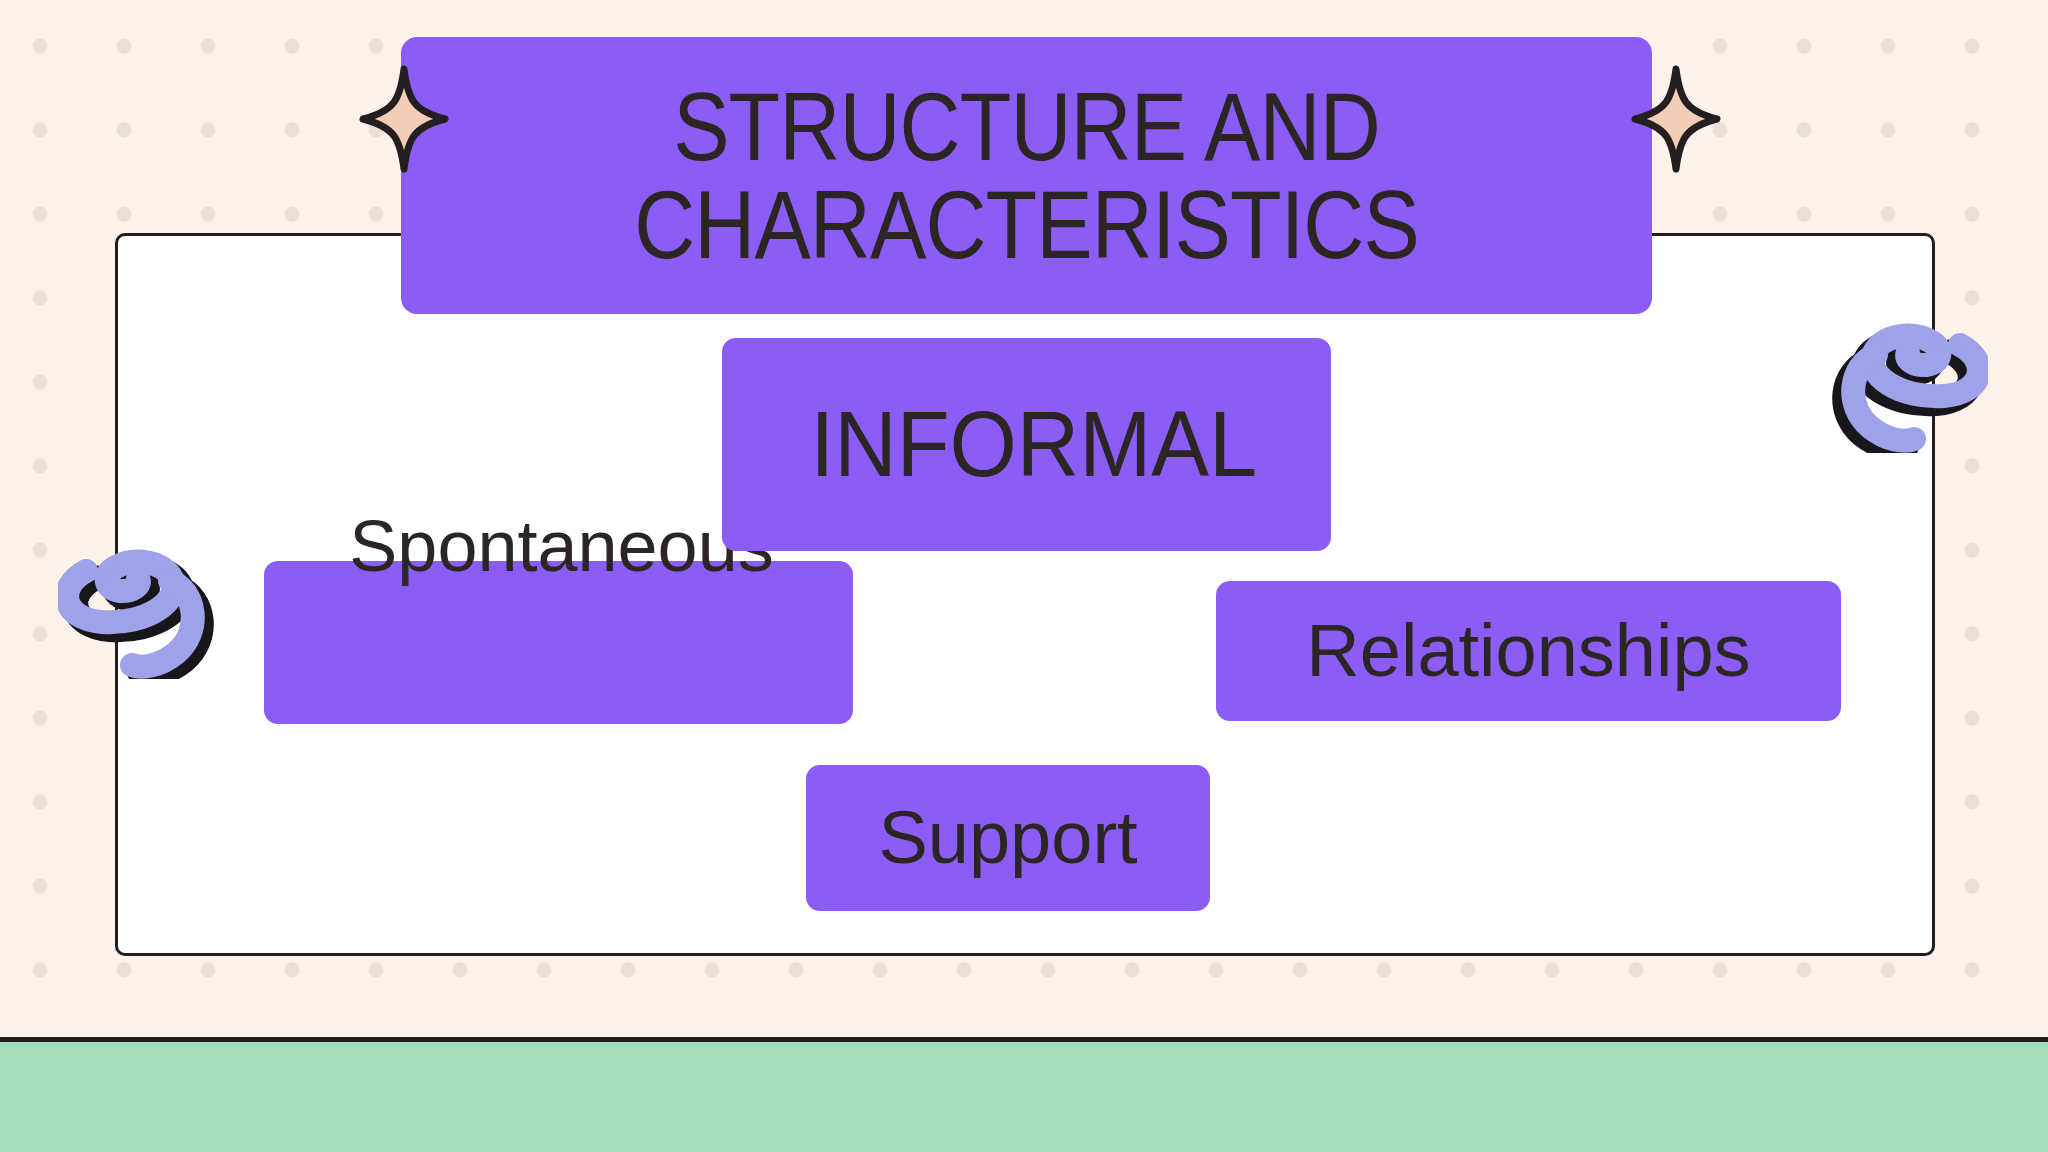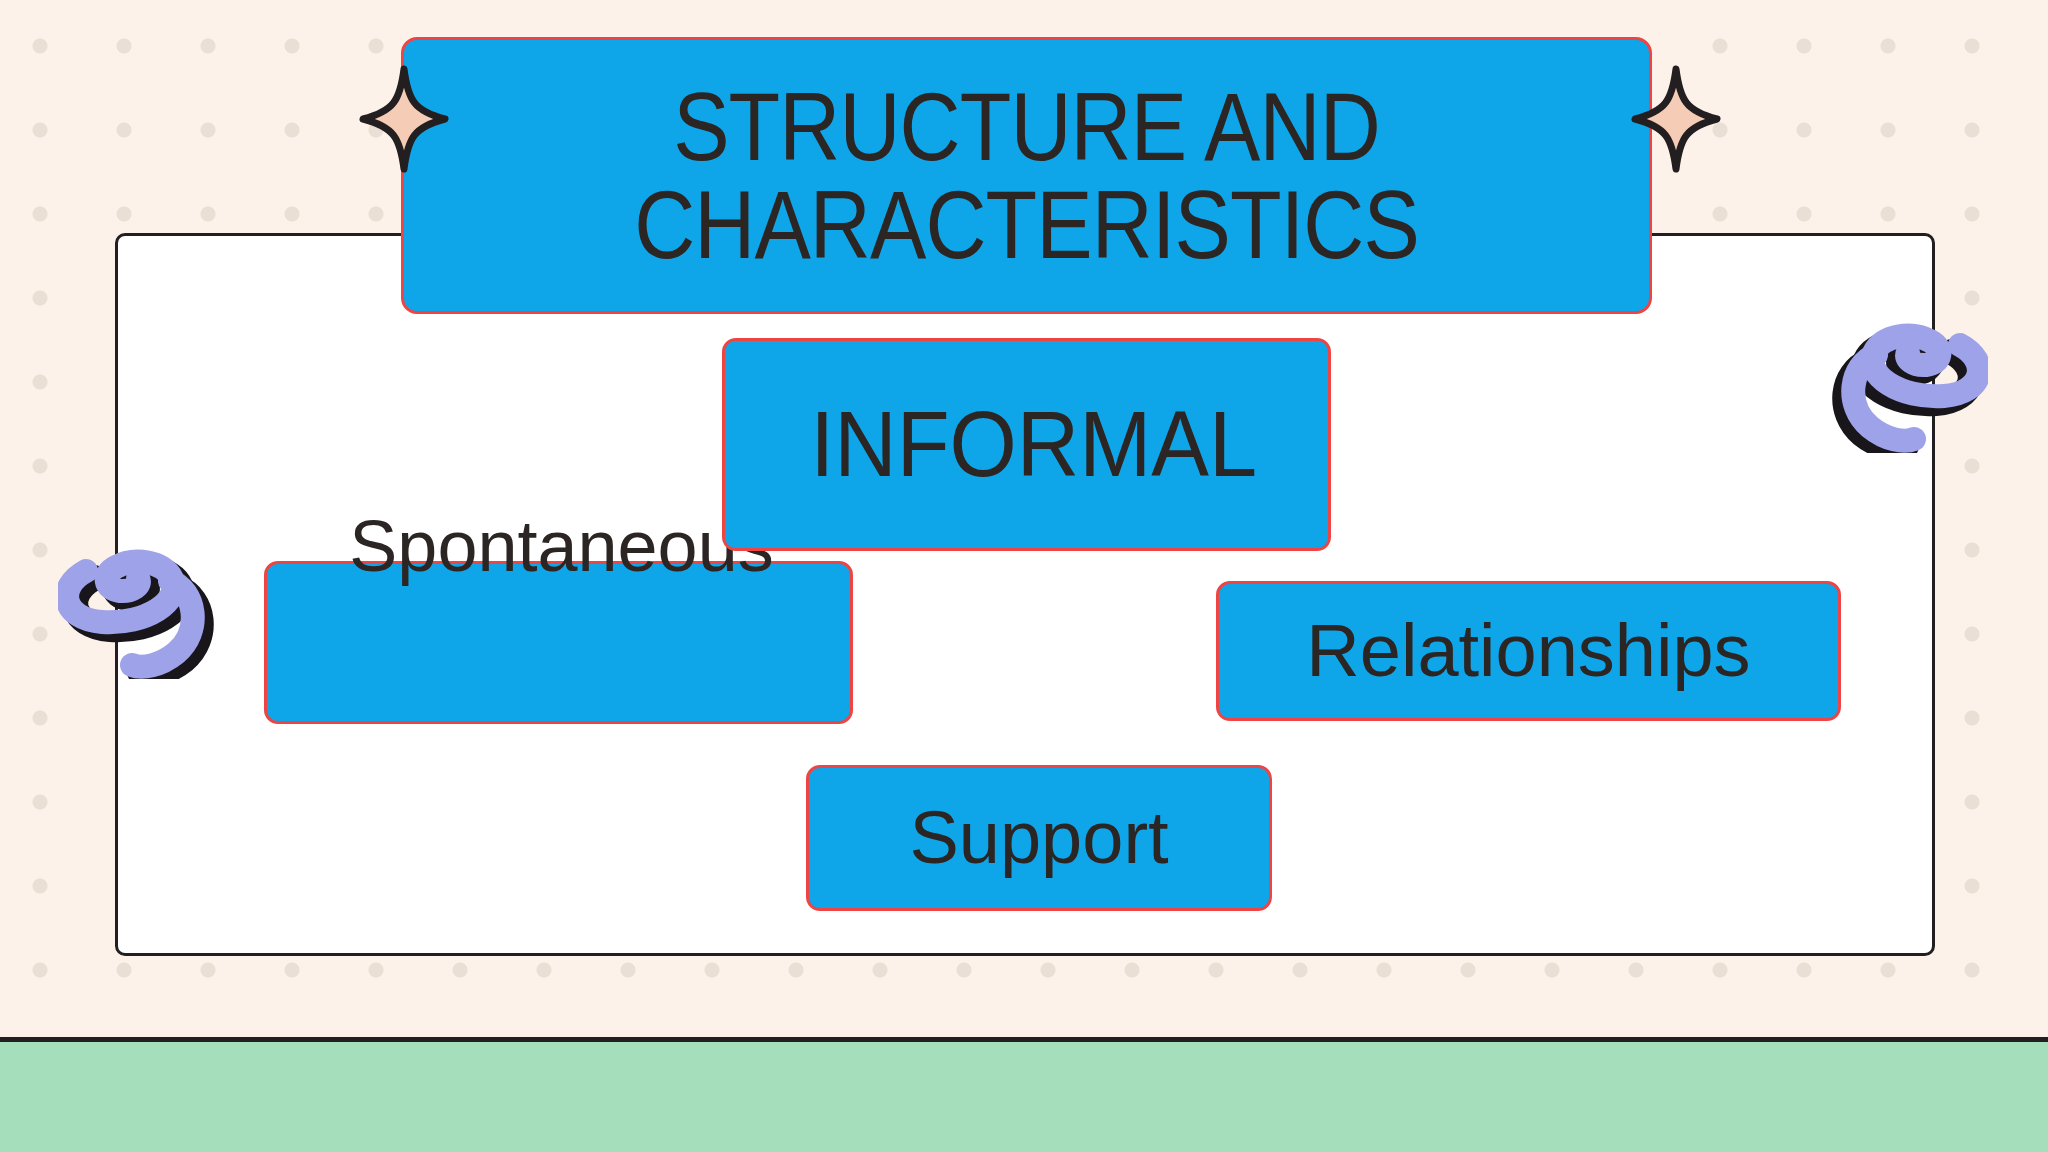--- a/index.html
+++ b/index.html
@@ -49,22 +49,22 @@
     height: 723px;
     background: #FFFFFF;
     border: 3px solid #231F20;
     border-radius: 10px;
     box-sizing: border-box;
   }
 
   
   .ybox {
     position: absolute;
-    background: #0ea5e9;
-    border: 3px solid #ef4444;
+    background: #8b5cf6;
+    border: 3px solid #8b5cf6;
     border-radius: 14px;
     box-sizing: border-box;
     color: #2B2523;
     display: flex;
     align-items: center;
     justify-content: center;
     text-align: center;
     line-height: 1.05;
   }
 
@@ -131,21 +131,21 @@
     width: 625px;
     height: 140px;
     font-size: 74px;
     z-index: 4;
   }
 
   
   .sup-box {
     left: 806px;
     top: 765px;
-    width: 466px;
+    width: 404px;
     height: 146px;
     font-size: 74px;
     z-index: 4;
   }
 
   
   .sparkle {
     position: absolute;
     z-index: 7;
     pointer-events: none;

